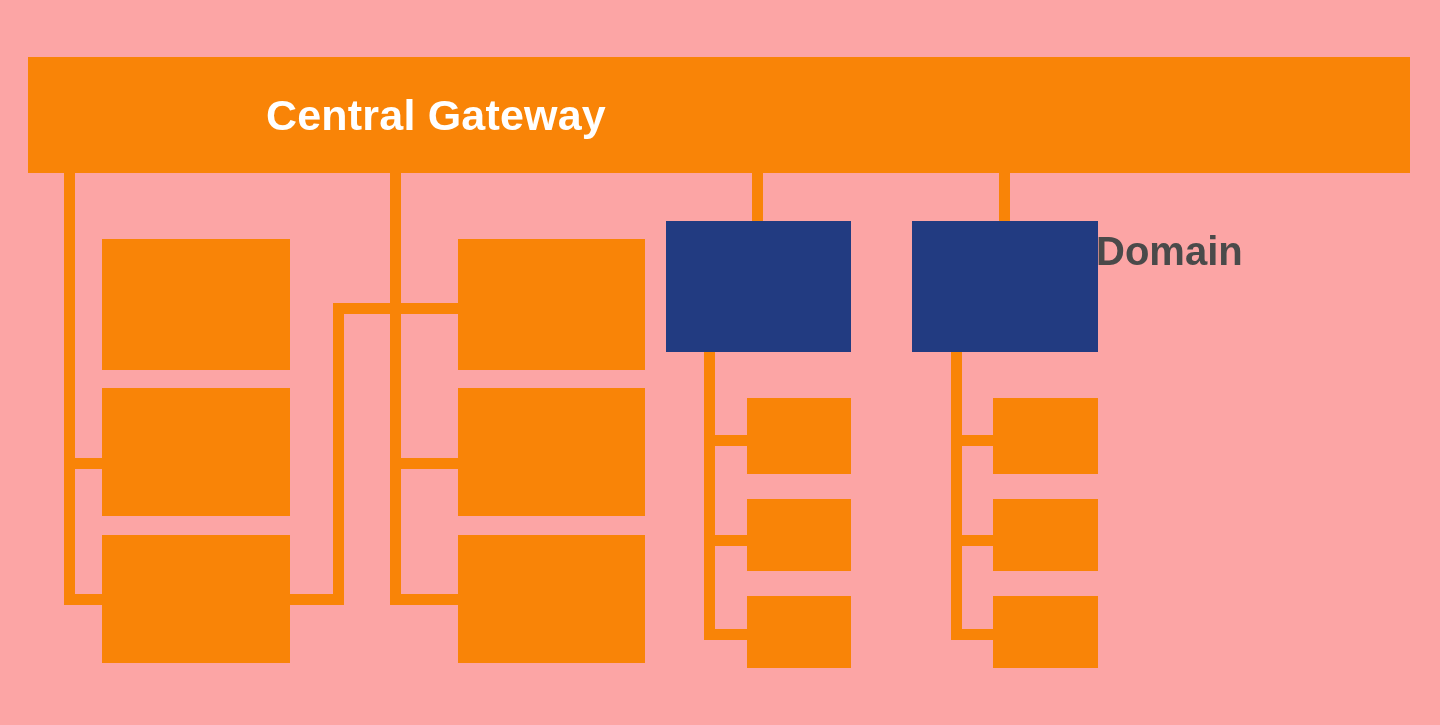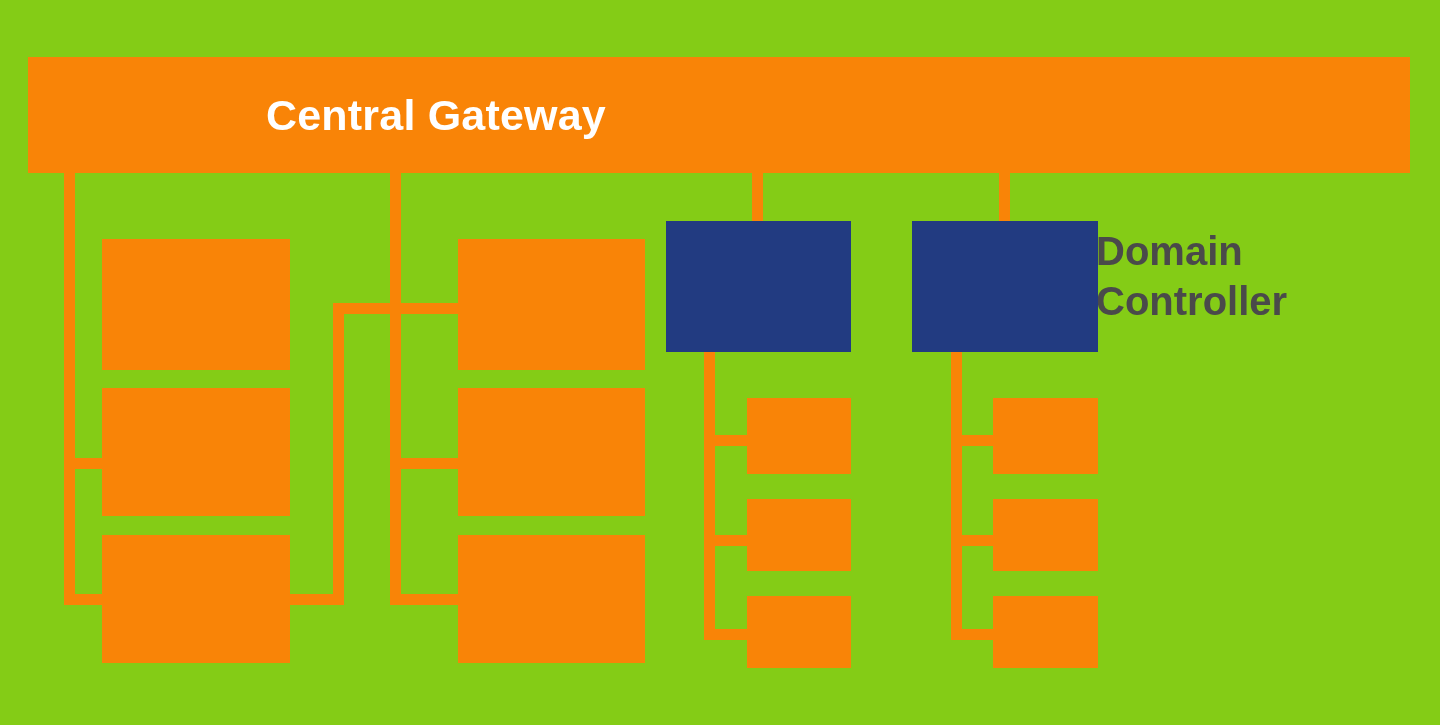--- a/index.html
+++ b/index.html
@@ -10,21 +10,21 @@
   body {
     font-family: "Liberation Sans", sans-serif;
     width: 1440px;
     height: 725px;
     overflow: hidden;
   }
   #stage {
     position: relative;
     width: 1440px;
     height: 725px;
-    background: #84cc16;
+    background: #fca5a5;
   }
 
   
   .header-bar {
     position: absolute;
     left: 28px;
     top: 57px;
     width: 1382px;
     height: 116px;
     background: var(--orange, #F98407);
@@ -70,21 +70,20 @@
 <body>
 
 <div id="stage" style="--orange:#F98407; --navy:#223B81; --label:#4A4A4A;">
 
   <div class="header-bar">
     <span class="header-title">Central Gateway</span>
   </div>
 
   <div class="side-label">
     <span class="ln">Domain</span>
-    <span class="ln">Controller</span>
   </div>
 
   <div class="conn" style="left:64px; top:172px; width:11px; height:433px;"></div>
 
   <div class="conn" style="left:64px; top:458px; width:46px; height:11px;"></div>
 
   <div class="conn" style="left:64px; top:594px; width:280px; height:11px;"></div>
 
   <div class="conn" style="left:333px; top:303px; width:11px; height:302px;"></div>
 

